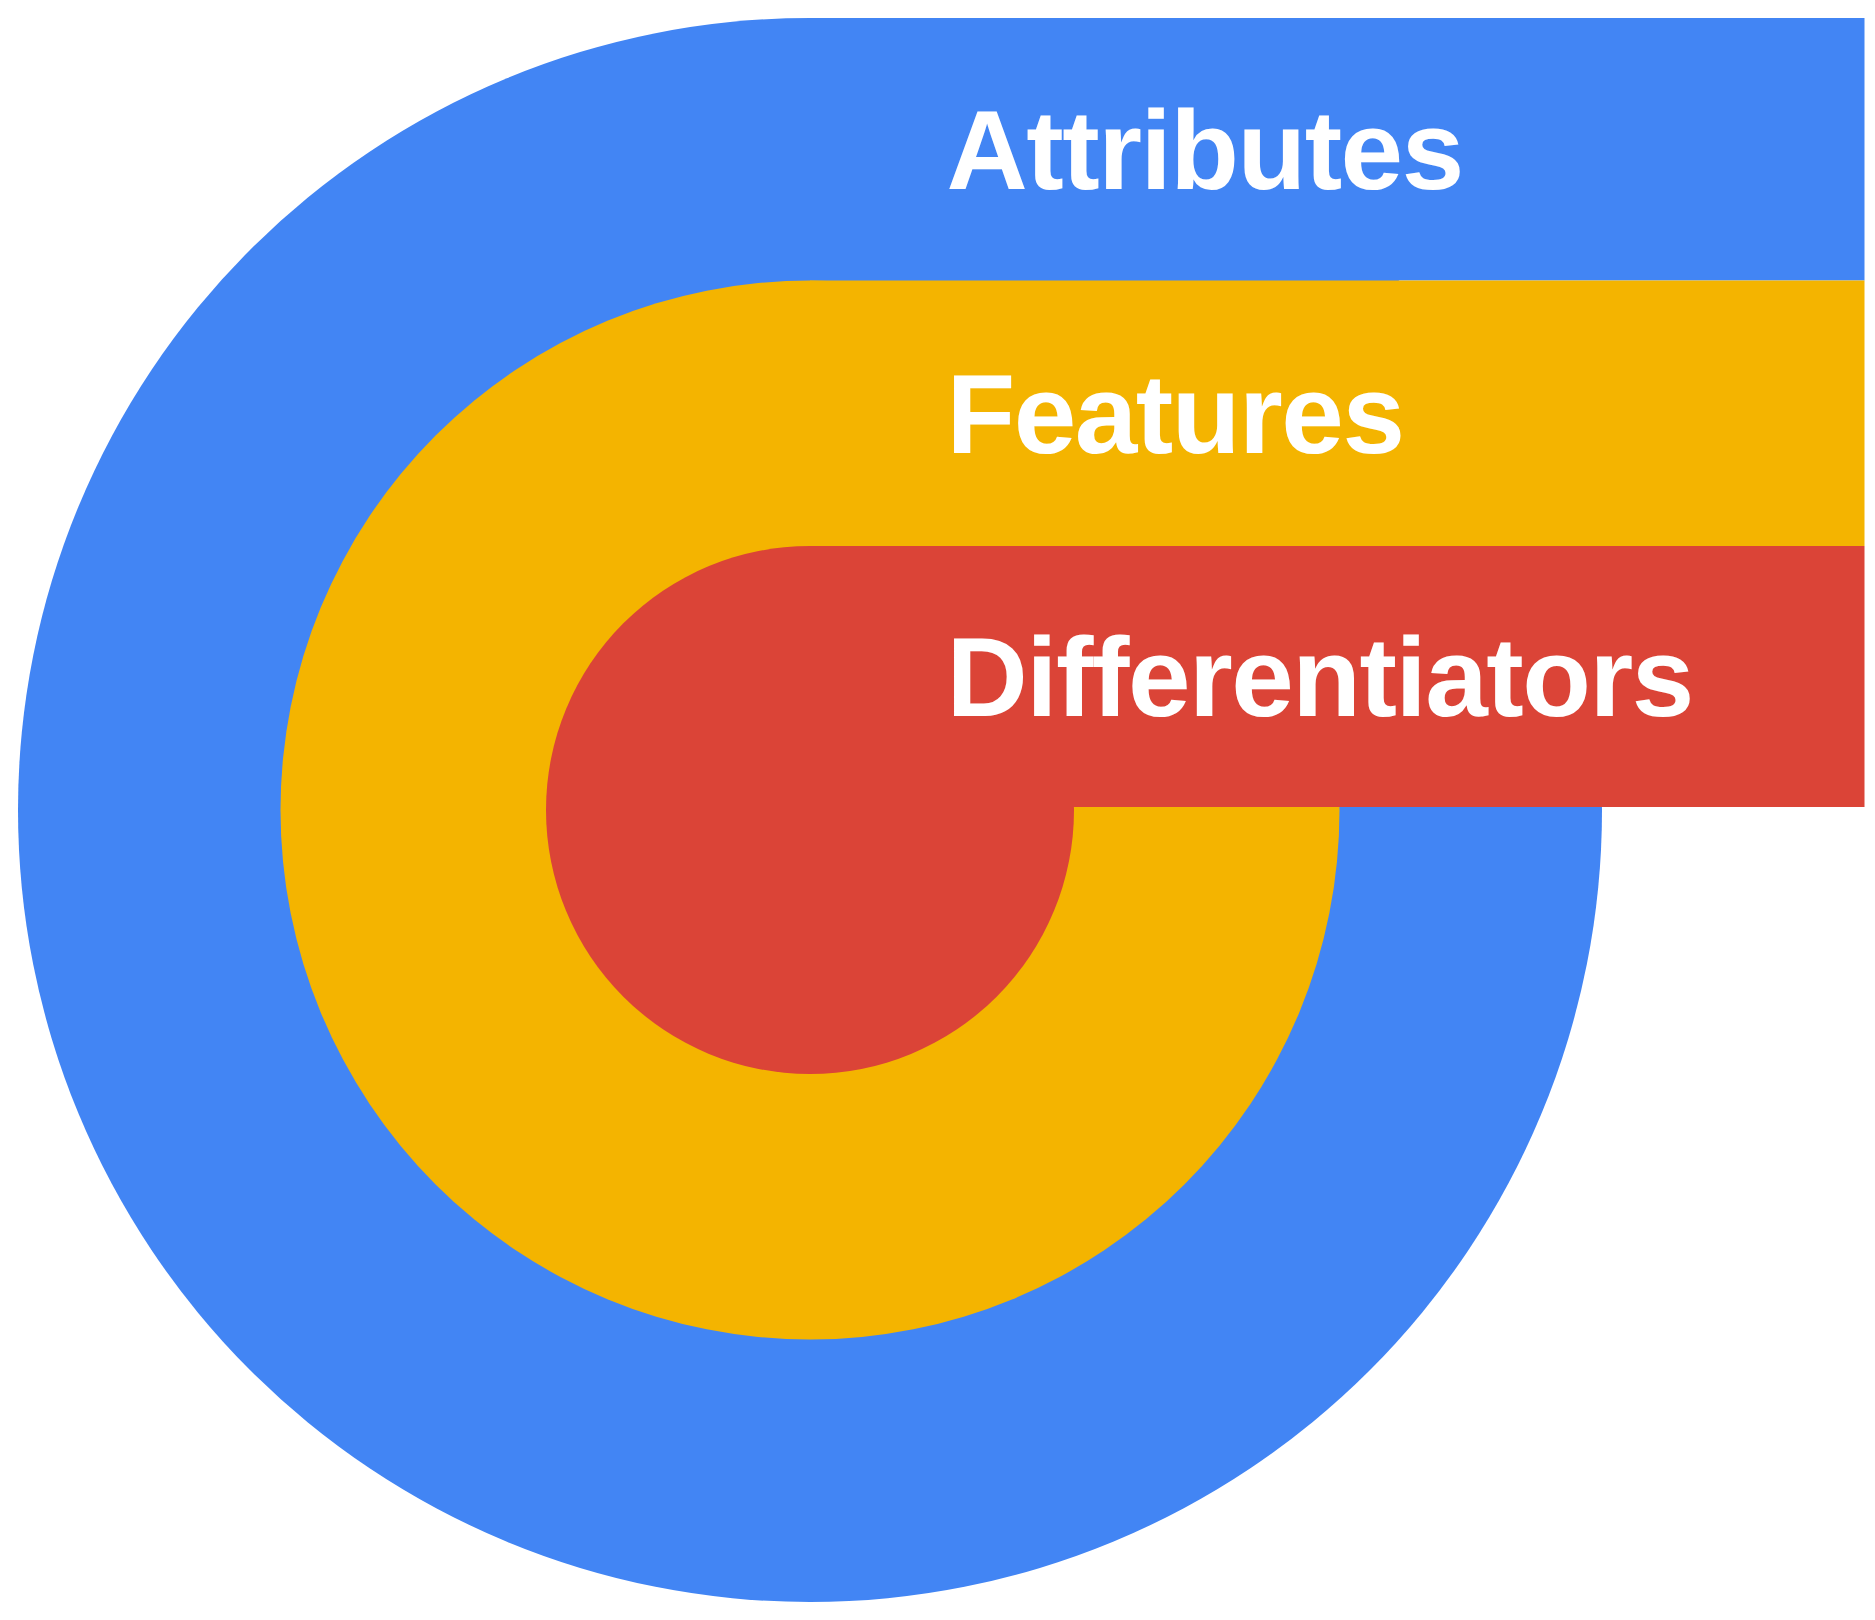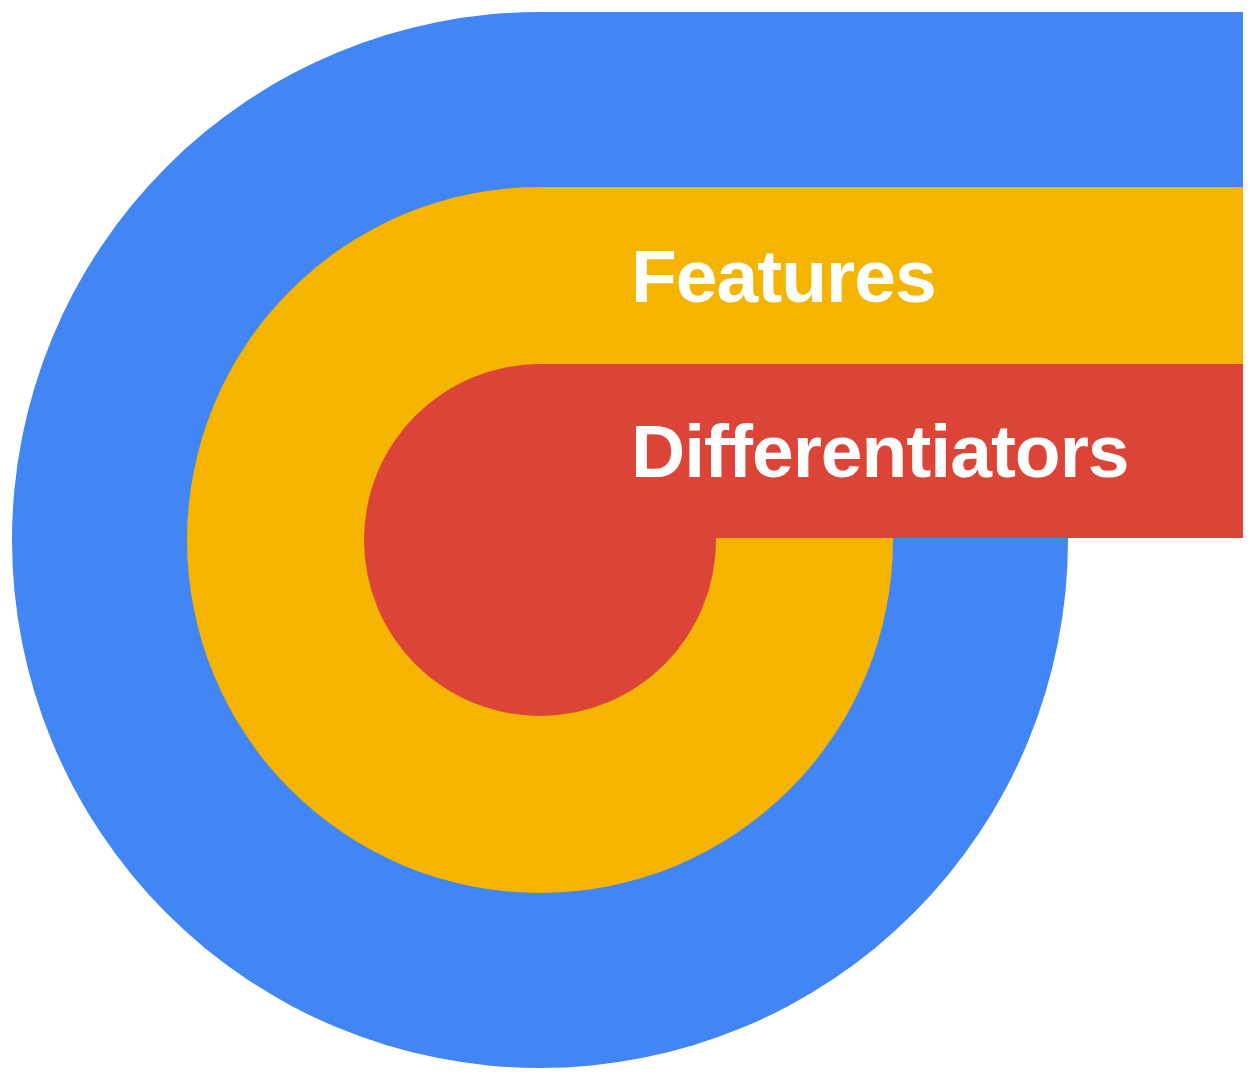--- a/index.html
+++ b/index.html
@@ -56,18 +56,19 @@
 
   <div class="disc blue" style="background: rgb(66, 133, 244);"></div>
   <div class="band blue" style="background: rgb(66, 133, 244);"></div>
 
   <div class="disc yellow" style="background: rgb(244, 180, 0);"></div>
   <div class="band yellow" style="background: rgb(244, 180, 0);"></div>
 
   <div class="disc red" style="background: rgb(219, 68, 55);"></div>
   <div class="band red" style="background: rgb(219, 68, 55);"></div>
 
+  <div class="ring-label attributes" style="color: rgb(255, 255, 255);">Attributes</div>
 
   <div class="ring-label features" style="color: rgb(255, 255, 255);">Features</div>
 
   <div class="ring-label differentiators" style="color: rgb(255, 255, 255);">Differentiators</div>
 
 </div>
 
 </body></html>

